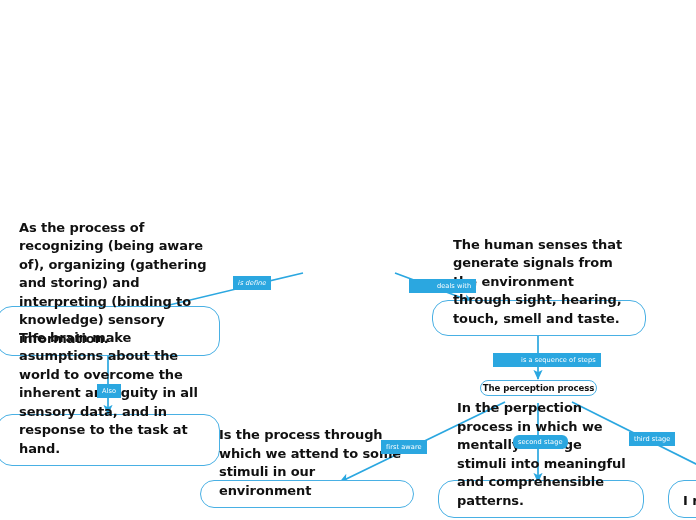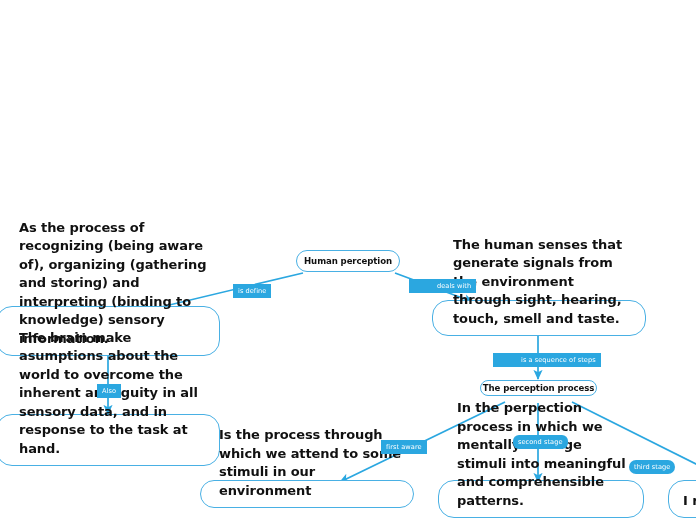--- a/index.html
+++ b/index.html
@@ -93,23 +93,20 @@
 
     <path d="M538,335 L538,379" stroke="#2ba7e0" stroke-width="1.7" fill="none" marker-end="url(#arrow)"></path>
 
     <path d="M505,402 L340,482" stroke="#2ba7e0" stroke-width="1.7" fill="none" marker-end="url(#arrow)"></path>
 
     <path d="M538,403 L538,482" stroke="#2ba7e0" stroke-width="1.7" fill="none" marker-end="url(#arrow)"></path>
 
     <path d="M572,402 L700,466" stroke="#2ba7e0" stroke-width="1.7" fill="none"></path>
   </svg>
 
-  <div class="node pill" style="left:296px; top:250px; width:104px; height:22px;">
-    <span class="txt">Human perception</span>
-  </div>
 
   <div class="node para" style="left:-4px; top:306px; width:224px; height:50px;">
     <span class="txt">As the process of recognizing (being aware of), organizing (gathering and storing) and interpreting (binding to knowledge) sensory information.</span>
   </div>
 
   <div class="node para" style="left:-4px; top:414px; width:224px; height:52px;">
     <span class="txt">The brain make asumptions about the world to overcome the inherent ambiguity in all sensory data, and in response to the task at hand.</span>
   </div>
 
   <div class="node para" style="left:432px; top:300px; width:214px; height:36px; padding-left:20px;">
@@ -125,21 +122,21 @@
   </div>
 
   <div class="node para" style="left:200px; top:480px; width:214px; height:28px; padding-left:18px;">
     <span class="txt">Is the process through which we attend to some stimuli in our environment</span>
   </div>
 
   <div class="node para" style="left:668px; top:480px; width:90px; height:38px; padding-left:14px;">
     <span class="txt">I r</span>
   </div>
 
-  <div class="edge-label" style="left:233px; top:284px;">
+  <div class="edge-label" style="left:233px; top:276px;font-style:italic;">
     <span>is define</span>
   </div>
 
   <div class="edge-label" style="left:409px; top:279px;padding-left:28px;">
     <span>deals with</span>
   </div>
 
   <div class="edge-label" style="left:97px; top:384px;">
     <span>Also</span>
   </div>
@@ -149,17 +146,17 @@
   </div>
 
   <div class="edge-label" style="left:381px; top:440px;">
     <span>first aware</span>
   </div>
 
   <div class="edge-label" style="left:513px; top:435px;border-radius:6px;">
     <span>second stage</span>
   </div>
 
-  <div class="edge-label" style="left:629px; top:460px;border-radius:7px;">
+  <div class="edge-label" style="left:629px; top:432px;">
     <span>third stage</span>
   </div>
 
 </div>
 
 </body></html>

